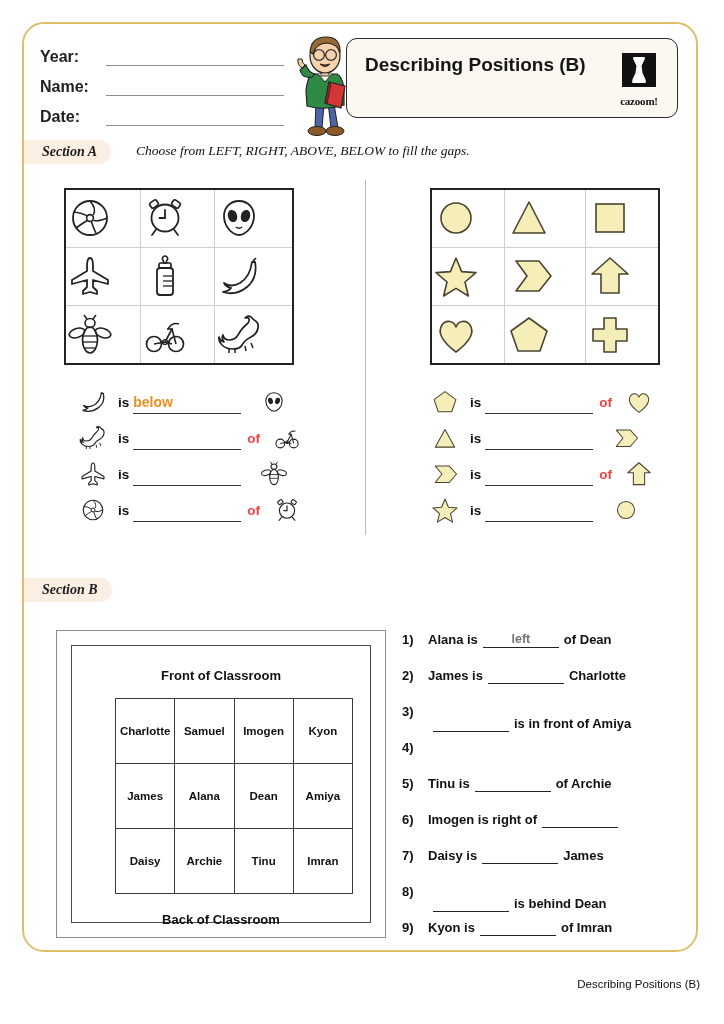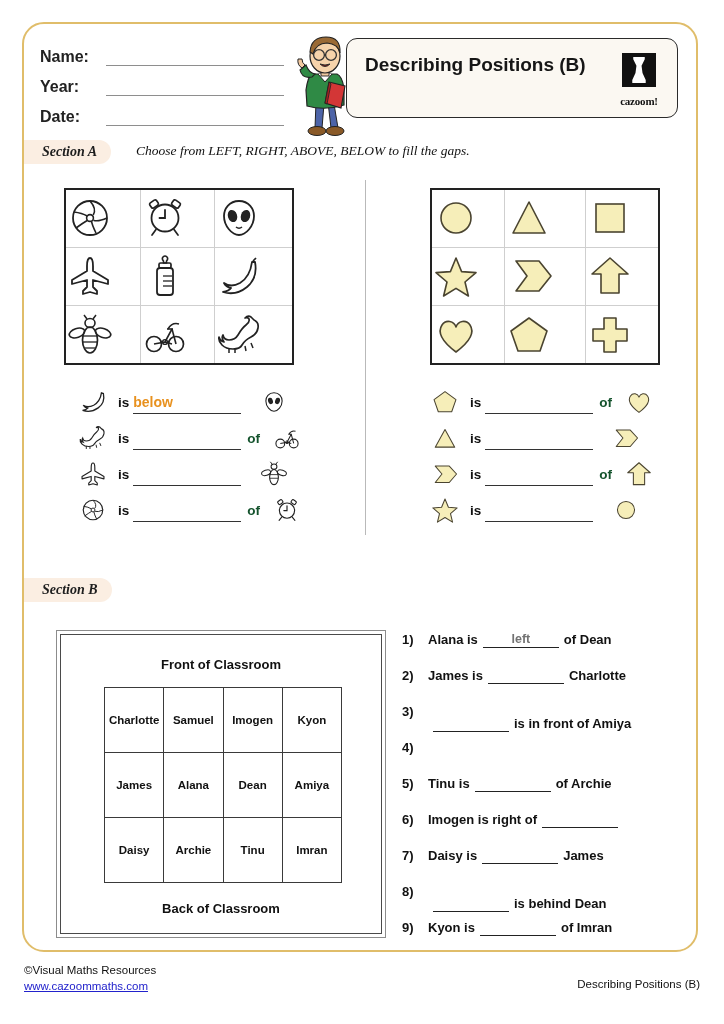--- a/index.html
+++ b/index.html
@@ -77,27 +77,27 @@
   .qicon{width:42px;display:flex;align-items:center;justify-content:center;}
   .qword{font-size:13.5px;font-weight:bold;margin:0 4px;color:#111;}
   .qblank{
     position:relative;width:108px;height:22px;border-bottom:1.6px solid #333;
     text-align:left;
   }
   .qblank span{
     position:absolute;left:0;right:0;bottom:3px;
     font-size:14px;font-weight:bold;color:#e8911e;
   }
-  .qmid{font-size:13.5px;font-weight:bold;margin:8px 6px;color:#14532d;}
+  .qmid{font-size:13.5px;font-weight:bold;margin:8px 6px;color:#ef4444;}
 
   
   .secB{position:absolute;left:0;top:604px;width:676px;height:320px;}
   .planpanel{
     position:absolute;left:32px;top:2px;width:330px;height:308px;
-    border:1px solid #8c8c8c;background:#fff;box-sizing:border-box;padding:3px;
+    border:1px solid #8c8c8c;background:#fff;box-sizing:border-box;padding:14px;
   }
   .planinner{width:100%;height:100%;border:1px solid #4a4a4a;box-sizing:border-box;position:relative;}
   .plancaption{
     position:absolute;left:0;width:100%;text-align:center;
     font-size:13px;font-weight:bold;color:#111;
   }
   .plantable{
     position:absolute;left:43px;top:52px;width:238px;height:196px;
     border:1.4px solid #3a3a3a;border-collapse:collapse;
   }
@@ -129,25 +129,25 @@
 </head>
 <body>
 
 <div class="page">
  <div class="sheet">
 
   <div class="header">
 
     <div class="namefields">
       <div class="fieldrow">
+        <div class="fieldlabel">Year:</div>
+        <div class="fieldline"></div>
+      </div>
+      <div class="fieldrow">
         <div class="fieldlabel">Name:</div>
-        <div class="fieldline"></div>
-      </div>
-      <div class="fieldrow">
-        <div class="fieldlabel">Year:</div>
         <div class="fieldline"></div>
       </div>
       <div class="fieldrow">
         <div class="fieldlabel">Date:</div>
         <div class="fieldline"></div>
       </div>
     </div>
 
     <div class="teacher">
       <svg width="86" height="108" viewBox="0 0 86 108">
@@ -638,19 +638,15 @@
                 <span></span>
               </span>
           <span>of Imran</span>
         </span>
       </div>
     </div>
   </div>
  </div>
 
  <div class="footer">
-   <div class="f-left">
-     <span>©Visual Maths Resources</span>
-     <a class="f-url" href="#">www.cazoommaths.com</a>
-   </div>
    <div class="f-right">Describing Positions (B)</div>
  </div>
 </div>
 
 </body></html>

